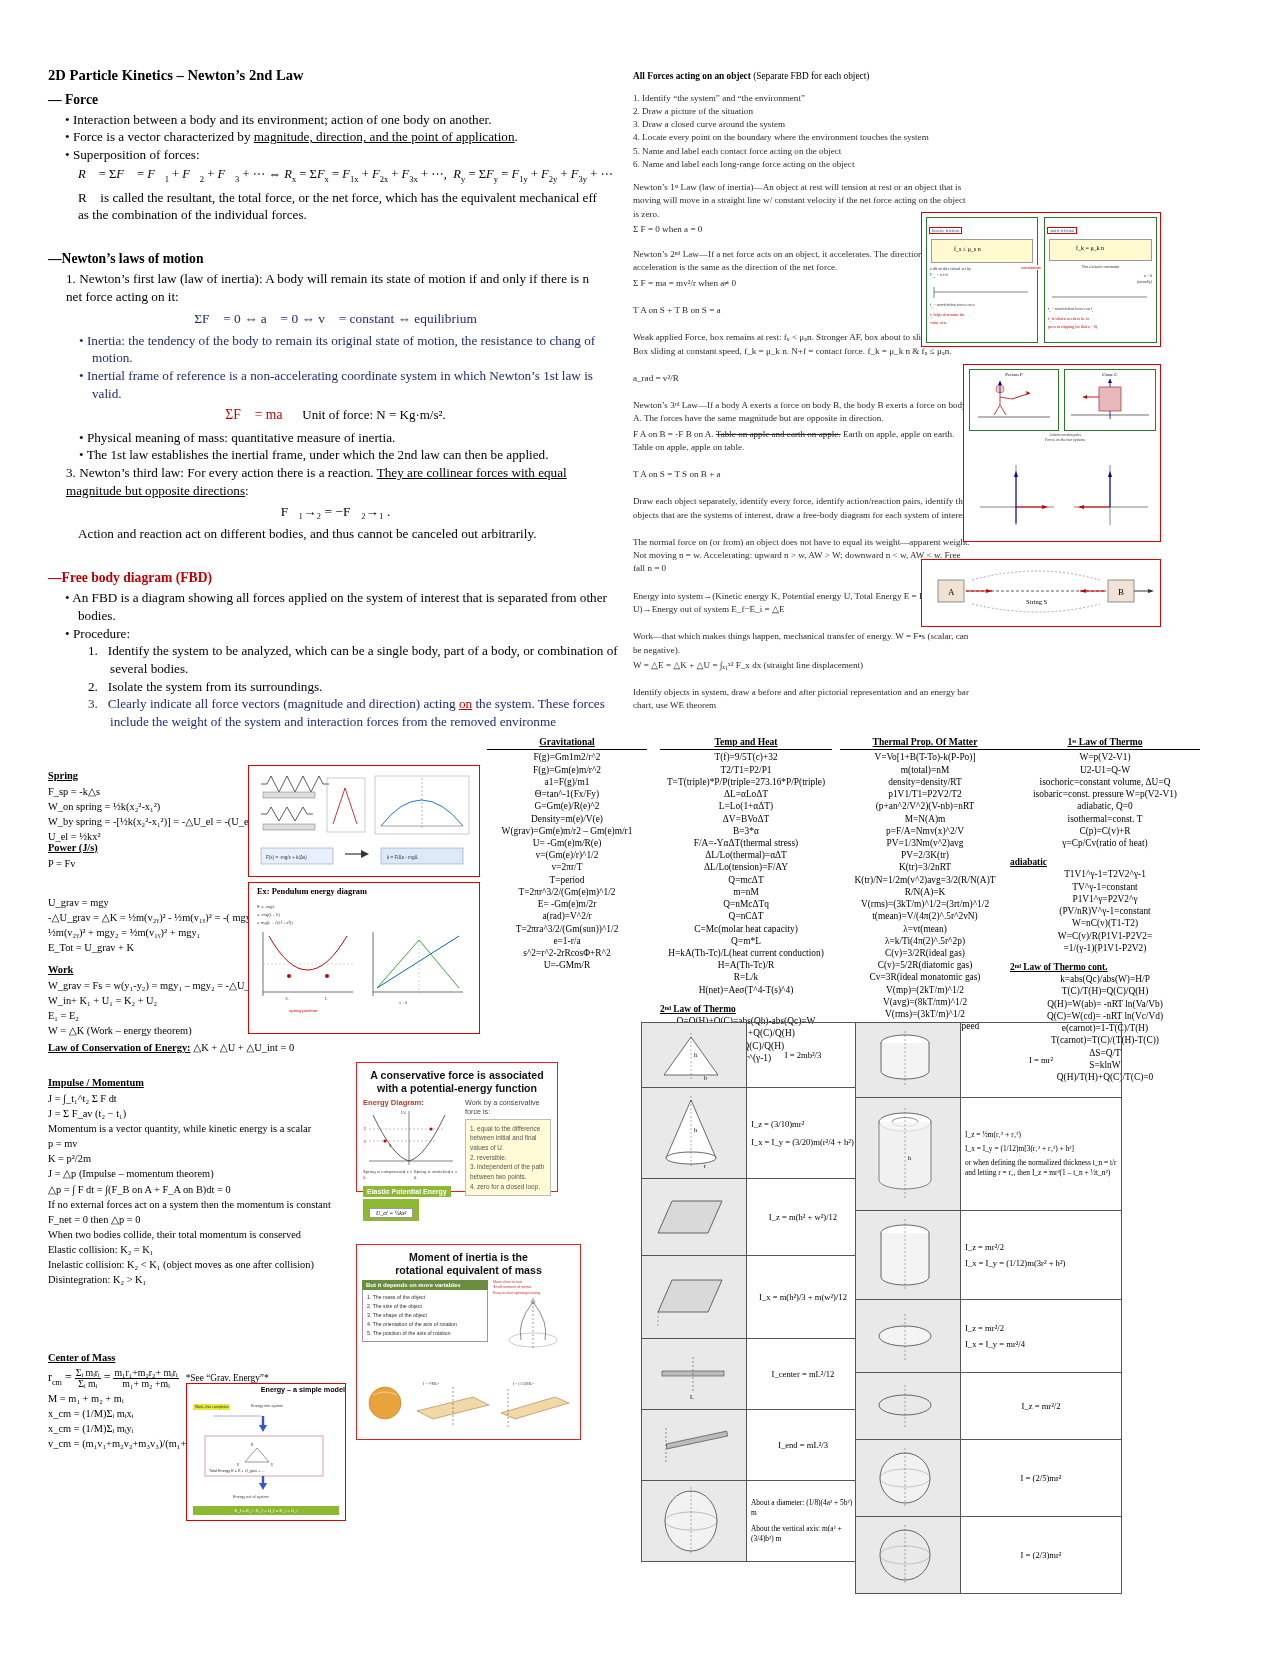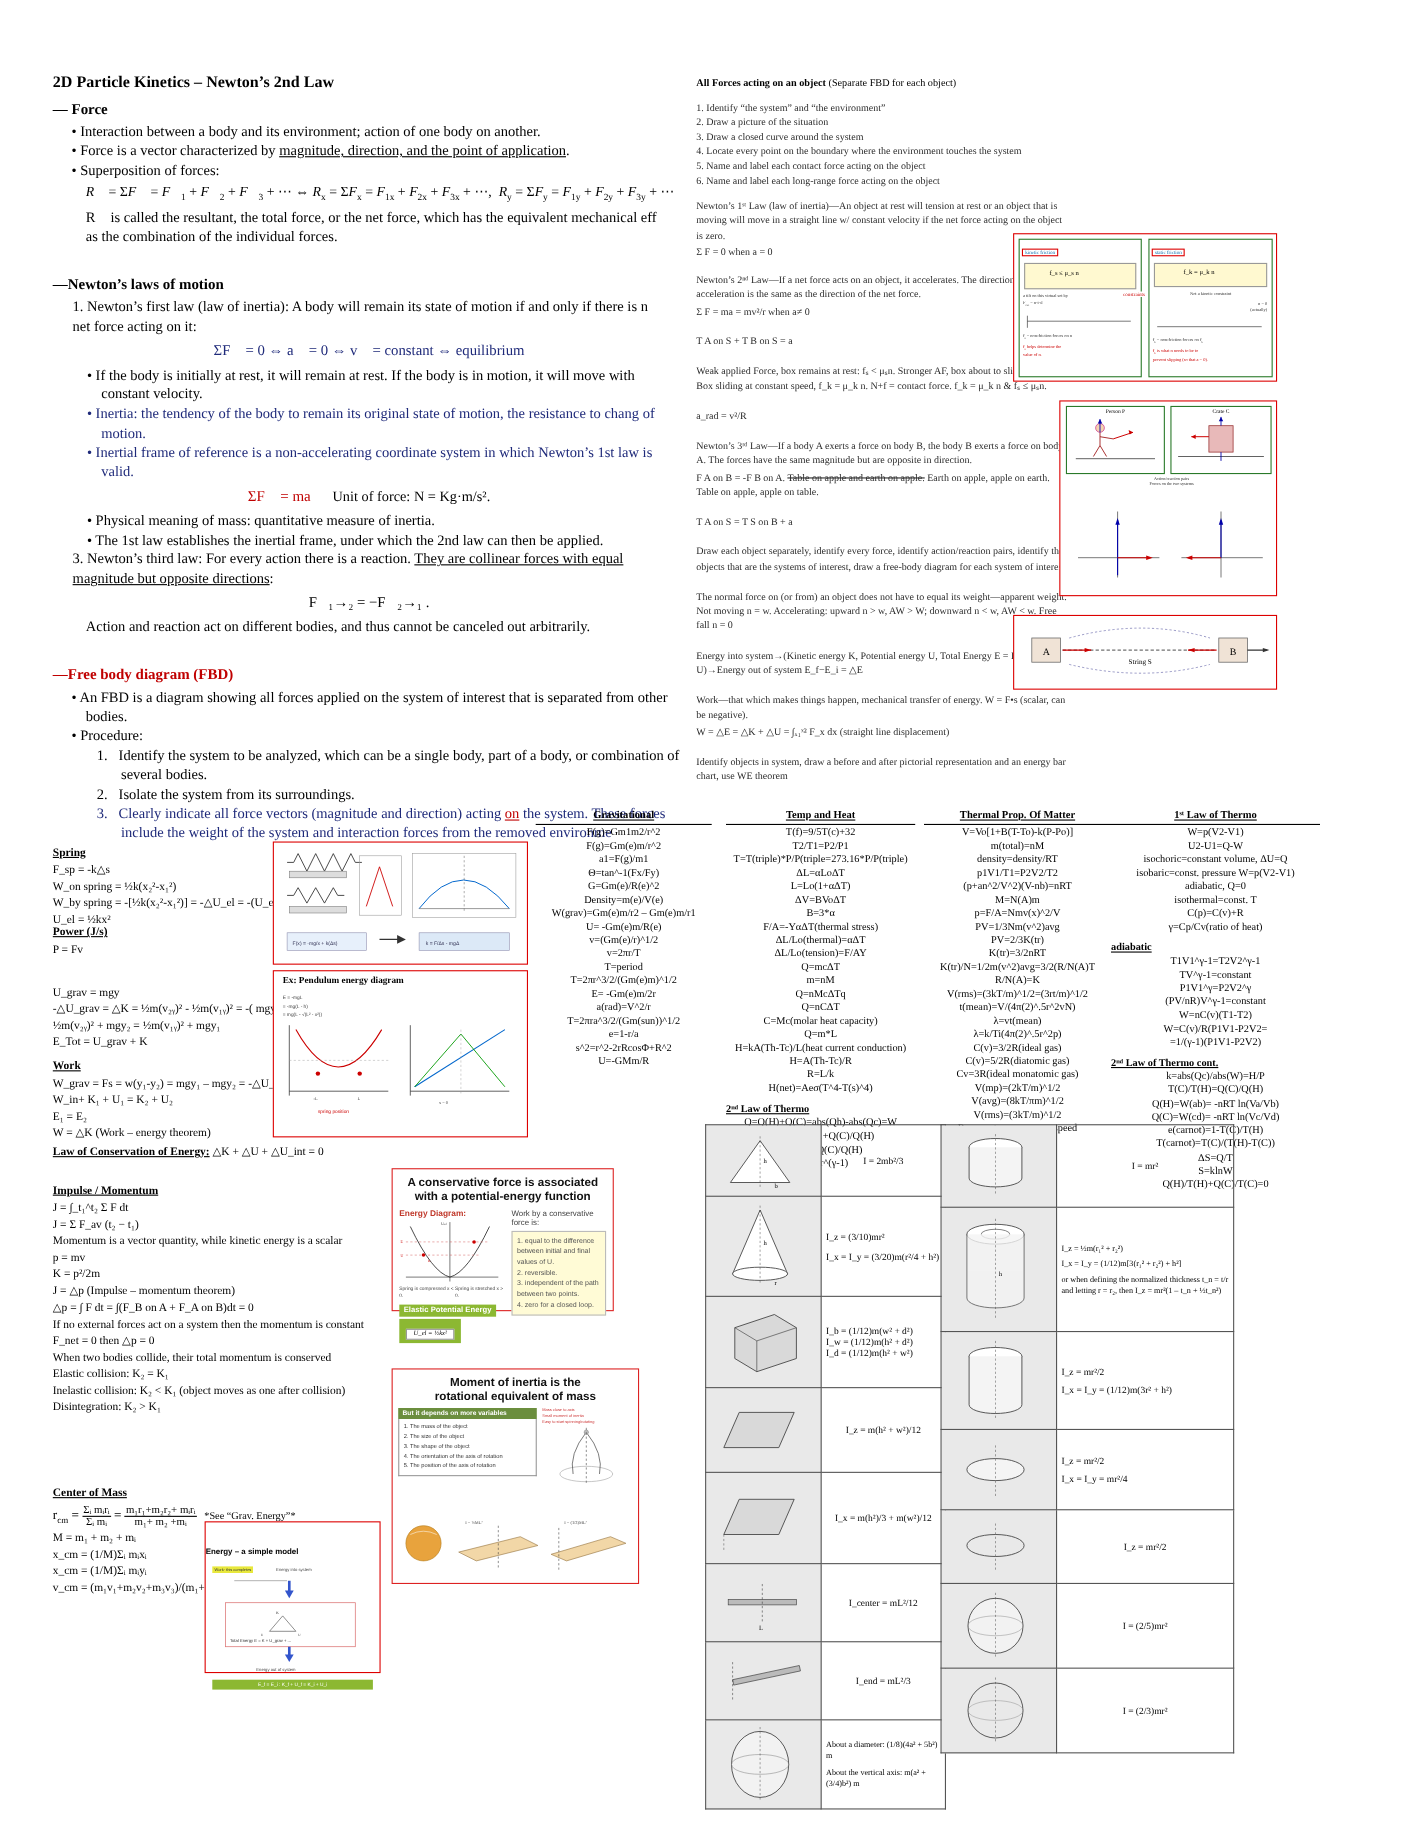--- a/index.html
+++ b/index.html
@@ -106,23 +106,20 @@
     <div class="sec-dash" style="margin-top:26px">
       <span>—</span><span>Newton’s laws of motion</span>
     </div>
 
     <div class="num">
       <span>1. Newton’s first law (law of inertia): A body will remain its state of motion if and only if there is n</span><br>
       <span>net force acting on it:</span>
     </div>
     <div class="fml blue" style="font-size:13.4px">ΣF⃗ = 0 ⇔ a⃗ = 0 ⇔ v⃗ =  constant ⇔  equilibrium</div>
 
-    <div class="bul ind" style="margin-left:44px">
-      <span>If the body is initially at rest, it will remain at rest. If the body is in motion, it will move with constant velocity.</span>
-    </div>
     <div class="bul ind blue" style="margin-left:44px">
       <span>Inertia: the tendency of the body to remain its original state of motion, the resistance to chang of motion.</span>
     </div>
     <div class="bul ind blue" style="margin-left:44px">
       <span>Inertial frame of reference is a non-accelerating coordinate system in which Newton’s 1st law is valid.</span>
     </div>
 
     <div class="fml">
       <span class="red" style="font-size:13.6px">ΣF⃗ = ma⃗</span>
       <span style="margin-left:6px">Unit of force: N = Kg·m/s².</span>
@@ -643,21 +640,21 @@
       <line x1="90" y1="14" x2="90" y2="52" stroke="#333" stroke-width="0.5" stroke-dasharray="2,2"></line>
       <polygon points="138,40 192,24 206,30 152,46" fill="#F2D7A7" stroke="#9c7c4a" stroke-width="0.6"></polygon>
       <line x1="145" y1="16" x2="145" y2="54" stroke="#333" stroke-width="0.5" stroke-dasharray="2,2"></line>
       <text x="60" y="12" font-size="4" fill="#444">I = ½ML²</text>
       <text x="150" y="12" font-size="4" fill="#444">I = (1/3)ML²</text>
     </svg>
   </div>
 
   <div class="imgbox rbox" style="left:186px;top:1383px;width:160px;height:138px">
     <div style="font-family:'Liberation Sans',sans-serif;font-weight:bold;font-size:7.2px;
-                text-align:left;margin-top:22px">Energy – a simple model</div>
+                text-align:right;margin-top:1px">Energy – a simple model</div>
     <div style="background:#E8E83C;font-family:'Liberation Sans',sans-serif;font-size:3.6px;
                 display:inline-block;margin:5px 0 0 6px;padding:1px 2px;color:#333">Work- this completes</div>
     <div style="font-family:'Liberation Sans',sans-serif;font-size:3.8px;color:#444;
                 margin:-8px 0 0 64px">Energy into system</div>
     <svg width="154" height="96" viewBox="0 0 154 96" style="margin-top:2px">
       <path d="M26 6 h48" stroke="#888" stroke-width="0.6" fill="none"></path>
       <line x1="76" y1="6" x2="76" y2="18" stroke="#3355cc" stroke-width="2.4"></line>
       <polygon points="76,22 72,15 80,15" fill="#3355cc"></polygon>
       <rect x="18" y="26" width="118" height="40" fill="none" stroke="#d77" stroke-width="0.7"></rect>
       <path d="M58 52 L70 38 L82 52 Z" fill="none" stroke="#333" stroke-width="0.5"></path>
@@ -698,35 +695,20 @@
                 <text x="48" y="40" font-size="6">h</text>
                 <text x="58" y="76" font-size="6">r</text>
               </svg>
         </td>
         <td>
           <div>I_z = (3/10)mr²</div>
           <div style="margin-top:8px">I_x = I_y = (3/20)m(r²/4 + h²)</div>
         </td>
       </tr>
       <tr>
-        <td class="shape" style="height:78px">
-          <svg width="90" height="74" viewBox="0 0 90 74">
-                <polygon points="22,24 58,12 78,24 78,52 42,64 22,52" fill="#d9d9d9" stroke="#444" stroke-width="0.8"></polygon>
-                <line x1="22" y1="24" x2="42" y2="36" stroke="#444" stroke-width="0.6"></line>
-                <line x1="42" y1="36" x2="78" y2="24" stroke="#444" stroke-width="0.6"></line>
-                <line x1="42" y1="36" x2="42" y2="64" stroke="#444" stroke-width="0.6"></line>
-              </svg>
-        </td>
-        <td>
-          <div>I_b = (1/12)m(w² + d²)</div>
-          <div>I_w = (1/12)m(h² + d²)</div>
-          <div>I_d = (1/12)m(h² + w²)</div>
-        </td>
-      </tr>
-      <tr>
         <td class="shape" style="height:72px">
           <svg width="90" height="68" viewBox="0 0 90 68">
                 <polygon points="26,18 76,18 62,50 12,50" fill="#d9d9d9" stroke="#444" stroke-width="0.8"></polygon>
               </svg>
         </td>
         <td>
           <div class="ctrx">I_z = m(h² + w²)/12</div>
         </td>
       </tr>
       <tr>

